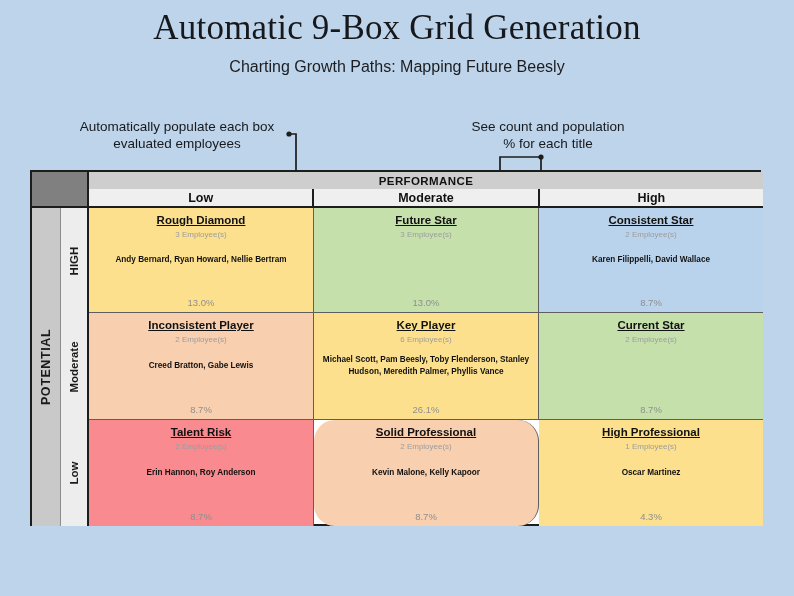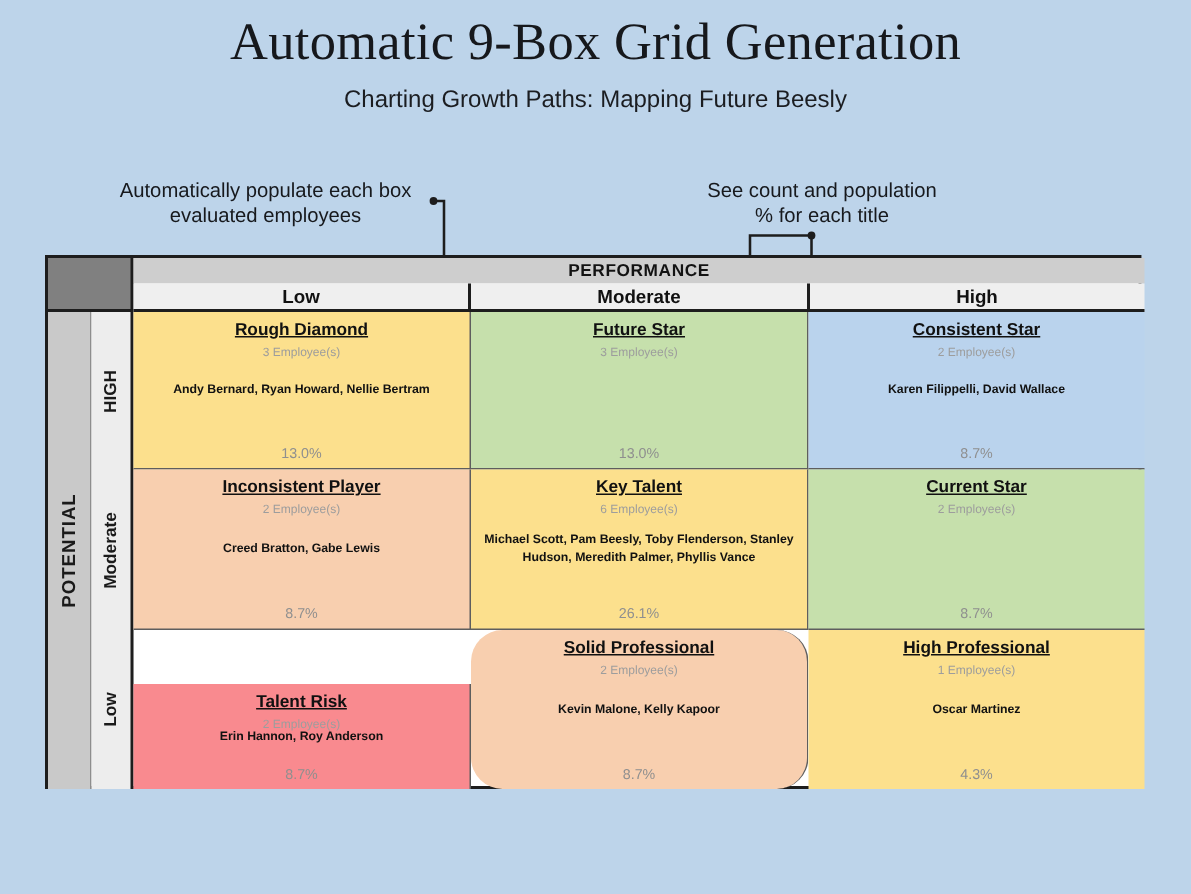--- a/index.html
+++ b/index.html
@@ -290,33 +290,33 @@
         </div>
       </div>
       <div class="cell-row" style="height: 107px;">
         <div class="cell" style="background: rgb(248, 207, 175);">
           <div class="cell-title">Inconsistent Player</div>
           <div class="cell-count">2 Employee(s)</div>
           <div class="cell-names">Creed Bratton, Gabe Lewis</div>
           <div class="cell-pct">8.7%</div>
         </div>
         <div class="cell" style="background: rgb(252, 224, 141);">
-          <div class="cell-title">Key Talent</div>
+          <div class="cell-title">Key Player</div>
           <div class="cell-count">6 Employee(s)</div>
           <div class="cell-names">Michael Scott, Pam Beesly, Toby Flenderson, Stanley Hudson, Meredith Palmer, Phyllis Vance</div>
           <div class="cell-pct">26.1%</div>
         </div>
         <div class="cell" style="background: rgb(198, 224, 172);">
           <div class="cell-title">Current Star</div>
           <div class="cell-count">2 Employee(s)</div>
           <div class="cell-pct">8.7%</div>
         </div>
       </div>
       <div class="cell-row" style="height: 106px;">
-        <div class="cell" style="background: rgb(249, 138, 143); margin-top: 36px;">
+        <div class="cell" style="background: rgb(249, 138, 143);">
           <div class="cell-title">Talent Risk</div>
           <div class="cell-count">2 Employee(s)</div>
           <div class="cell-names">Erin Hannon, Roy Anderson</div>
           <div class="cell-pct">8.7%</div>
         </div>
         <div class="cell" style="background: rgb(248, 207, 175); border-radius: 21px;">
           <div class="cell-title">Solid Professional</div>
           <div class="cell-count">2 Employee(s)</div>
           <div class="cell-names">Kevin Malone, Kelly Kapoor</div>
           <div class="cell-pct">8.7%</div>

